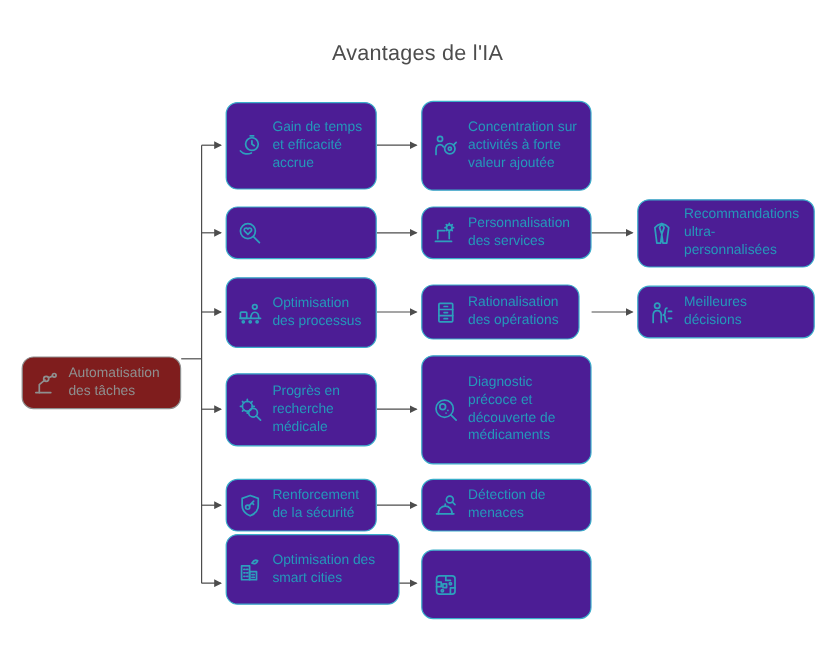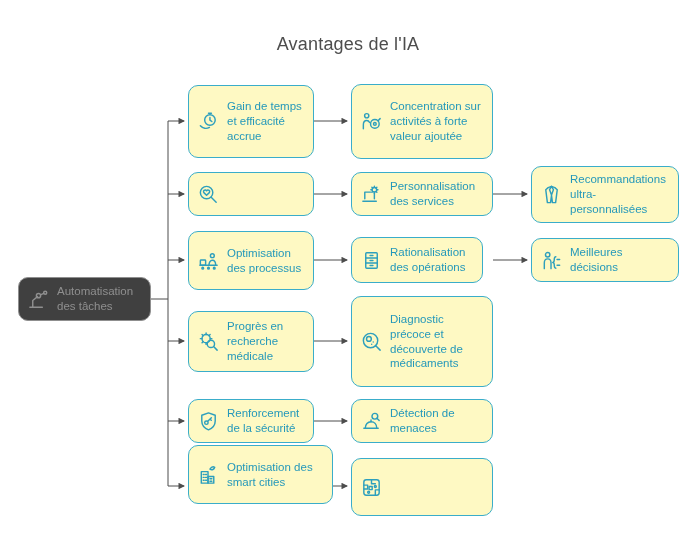--- a/index.html
+++ b/index.html
@@ -7,28 +7,28 @@
     width:696px;height:548px;position:relative;background:#ffffff;
     font-family:"Liberation Sans", sans-serif;overflow:hidden;
   }
   .title{
     position:absolute;left:0;top:34px;width:100%;text-align:center;
     font-size:18px;color:#4d4d4d;letter-spacing:.2px;
   }
   .node{
     position:absolute;box-sizing:border-box;display:flex;align-items:center;
     gap:7px;padding:5px 6px 5px 8px;border-radius:10px;
-    border:1.5px solid #3aadca;background:#fef9c3;color:#2498ba;
+    border:1.5px solid #3aadca;background:#4c1d95;color:#2498ba;
   }
   .node .lbl{font-size:11.5px;line-height:1.28;}
   .node .ic{flex:0 0 auto;display:flex;align-items:center;color:#2d9fbd;}
   .node .ic svg{width:23px;height:23px;stroke:currentColor;fill:none;
     stroke-width:1.5;stroke-linecap:round;stroke-linejoin:round;}
   .node.root{
-    border-color:#8f8f8f;background:#404040;color:#8f8f8f;
+    border-color:#8f8f8f;background:#7f1d1d;color:#8f8f8f;margin-top:20px;
   }
   .node.root .ic{color:#8f8f8f;}
   svg.wires{position:absolute;left:0;top:0;pointer-events:none;}
 </style>
 </head>
 <body>
 
 <div class="title">Avantages de l'IA</div>
 
 <svg class="wires" width="696" height="548">

